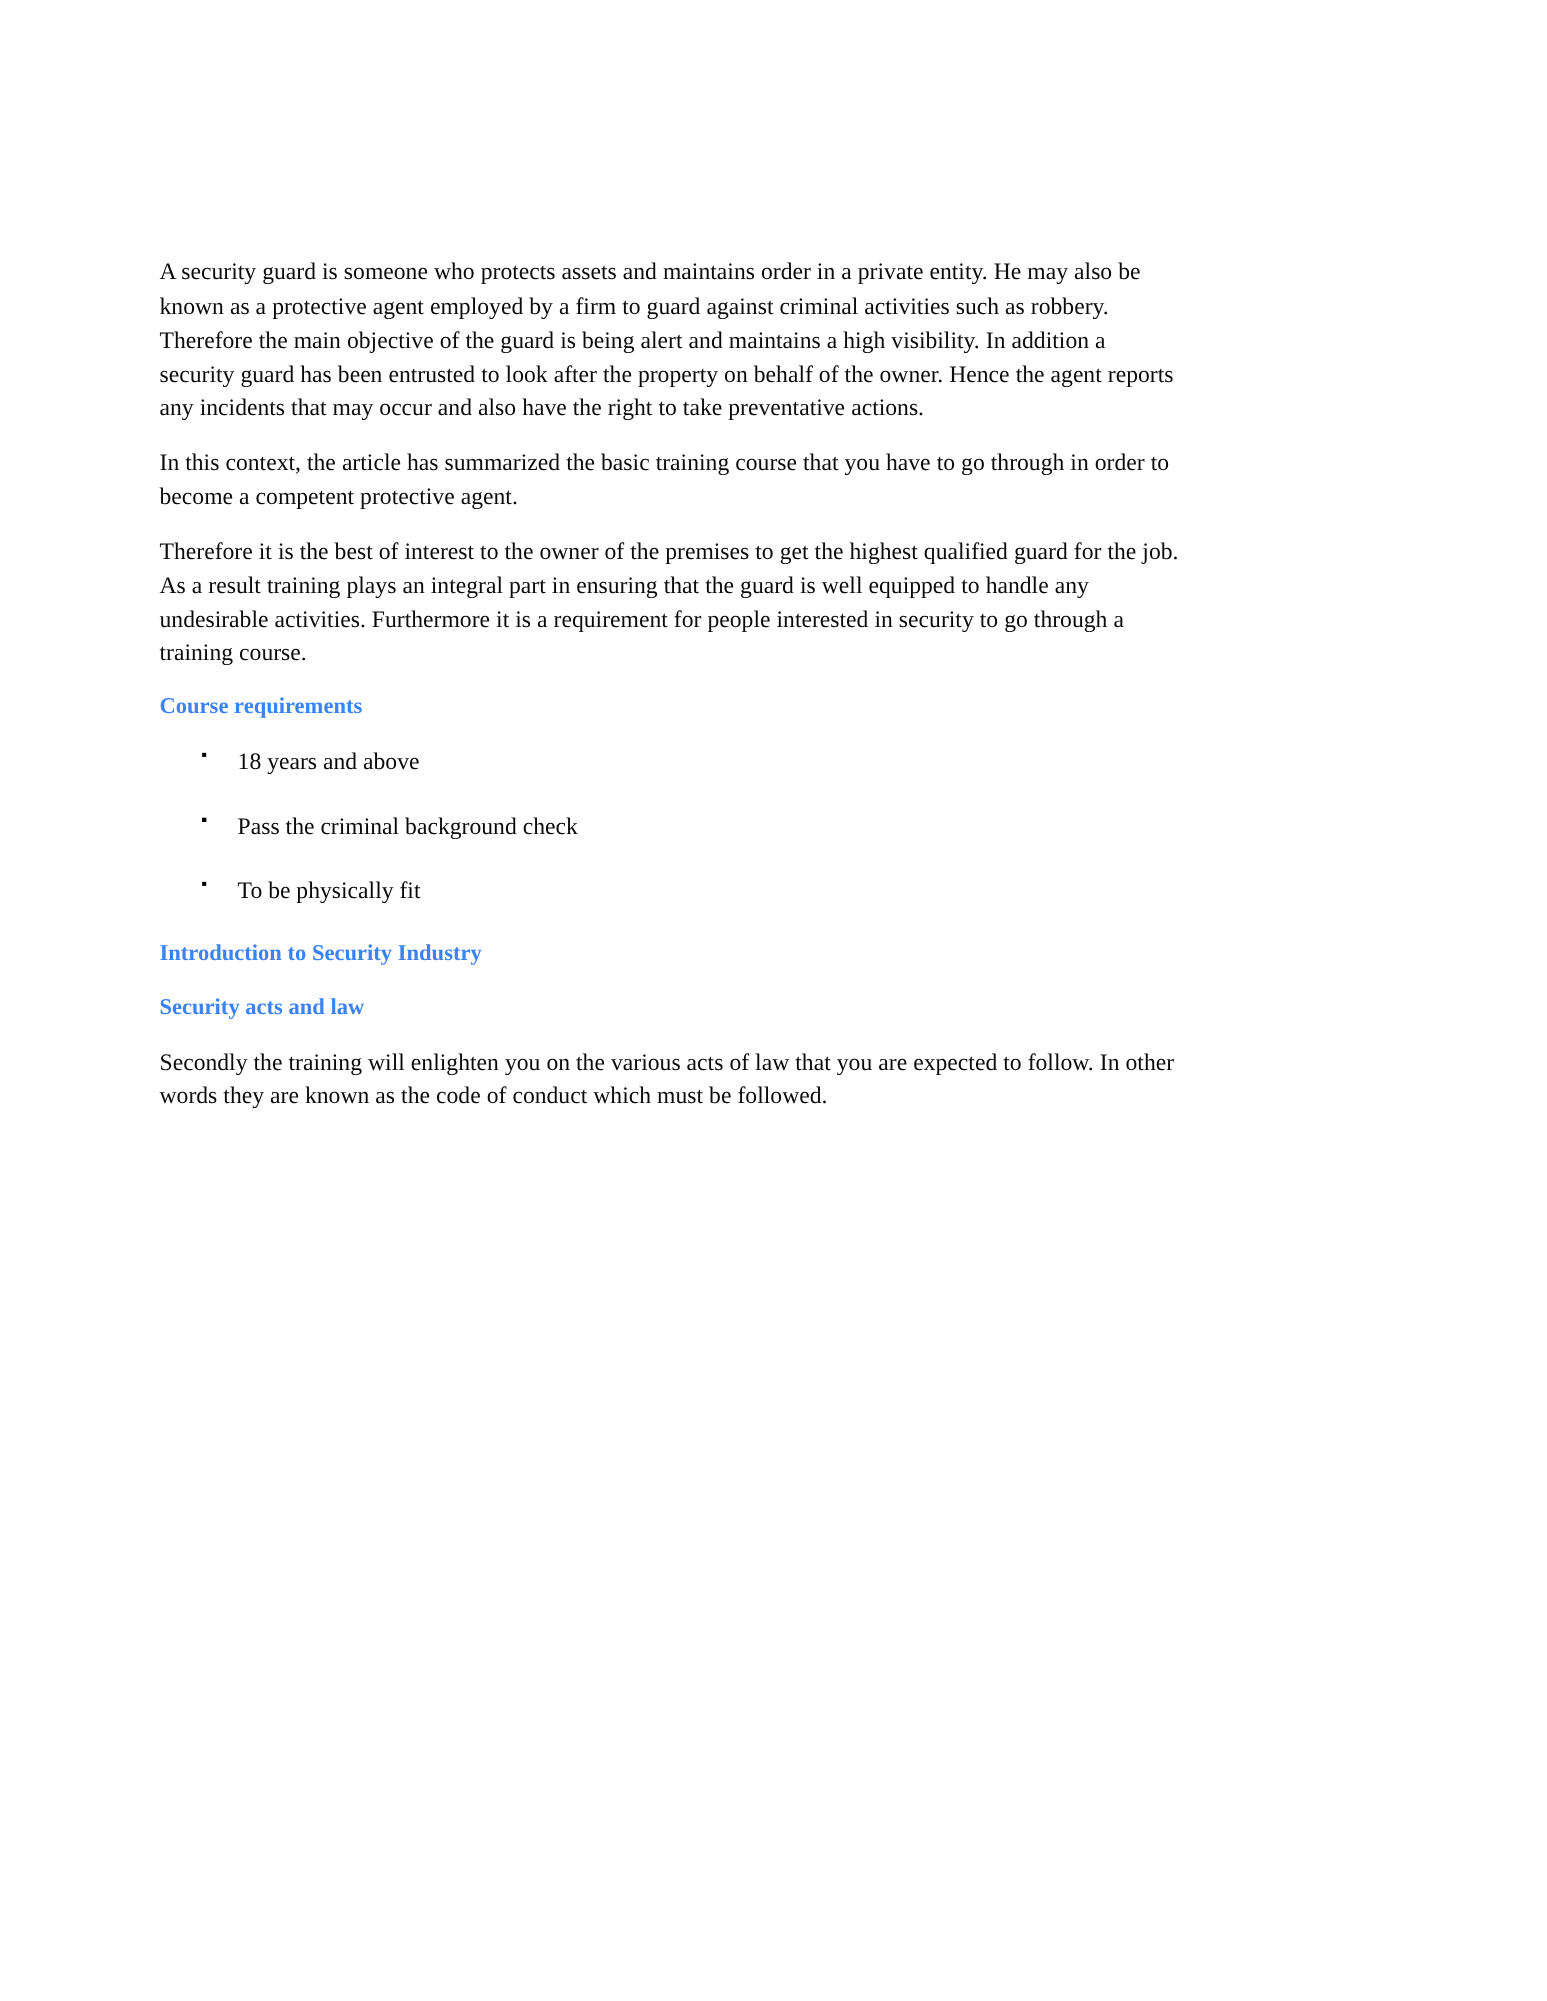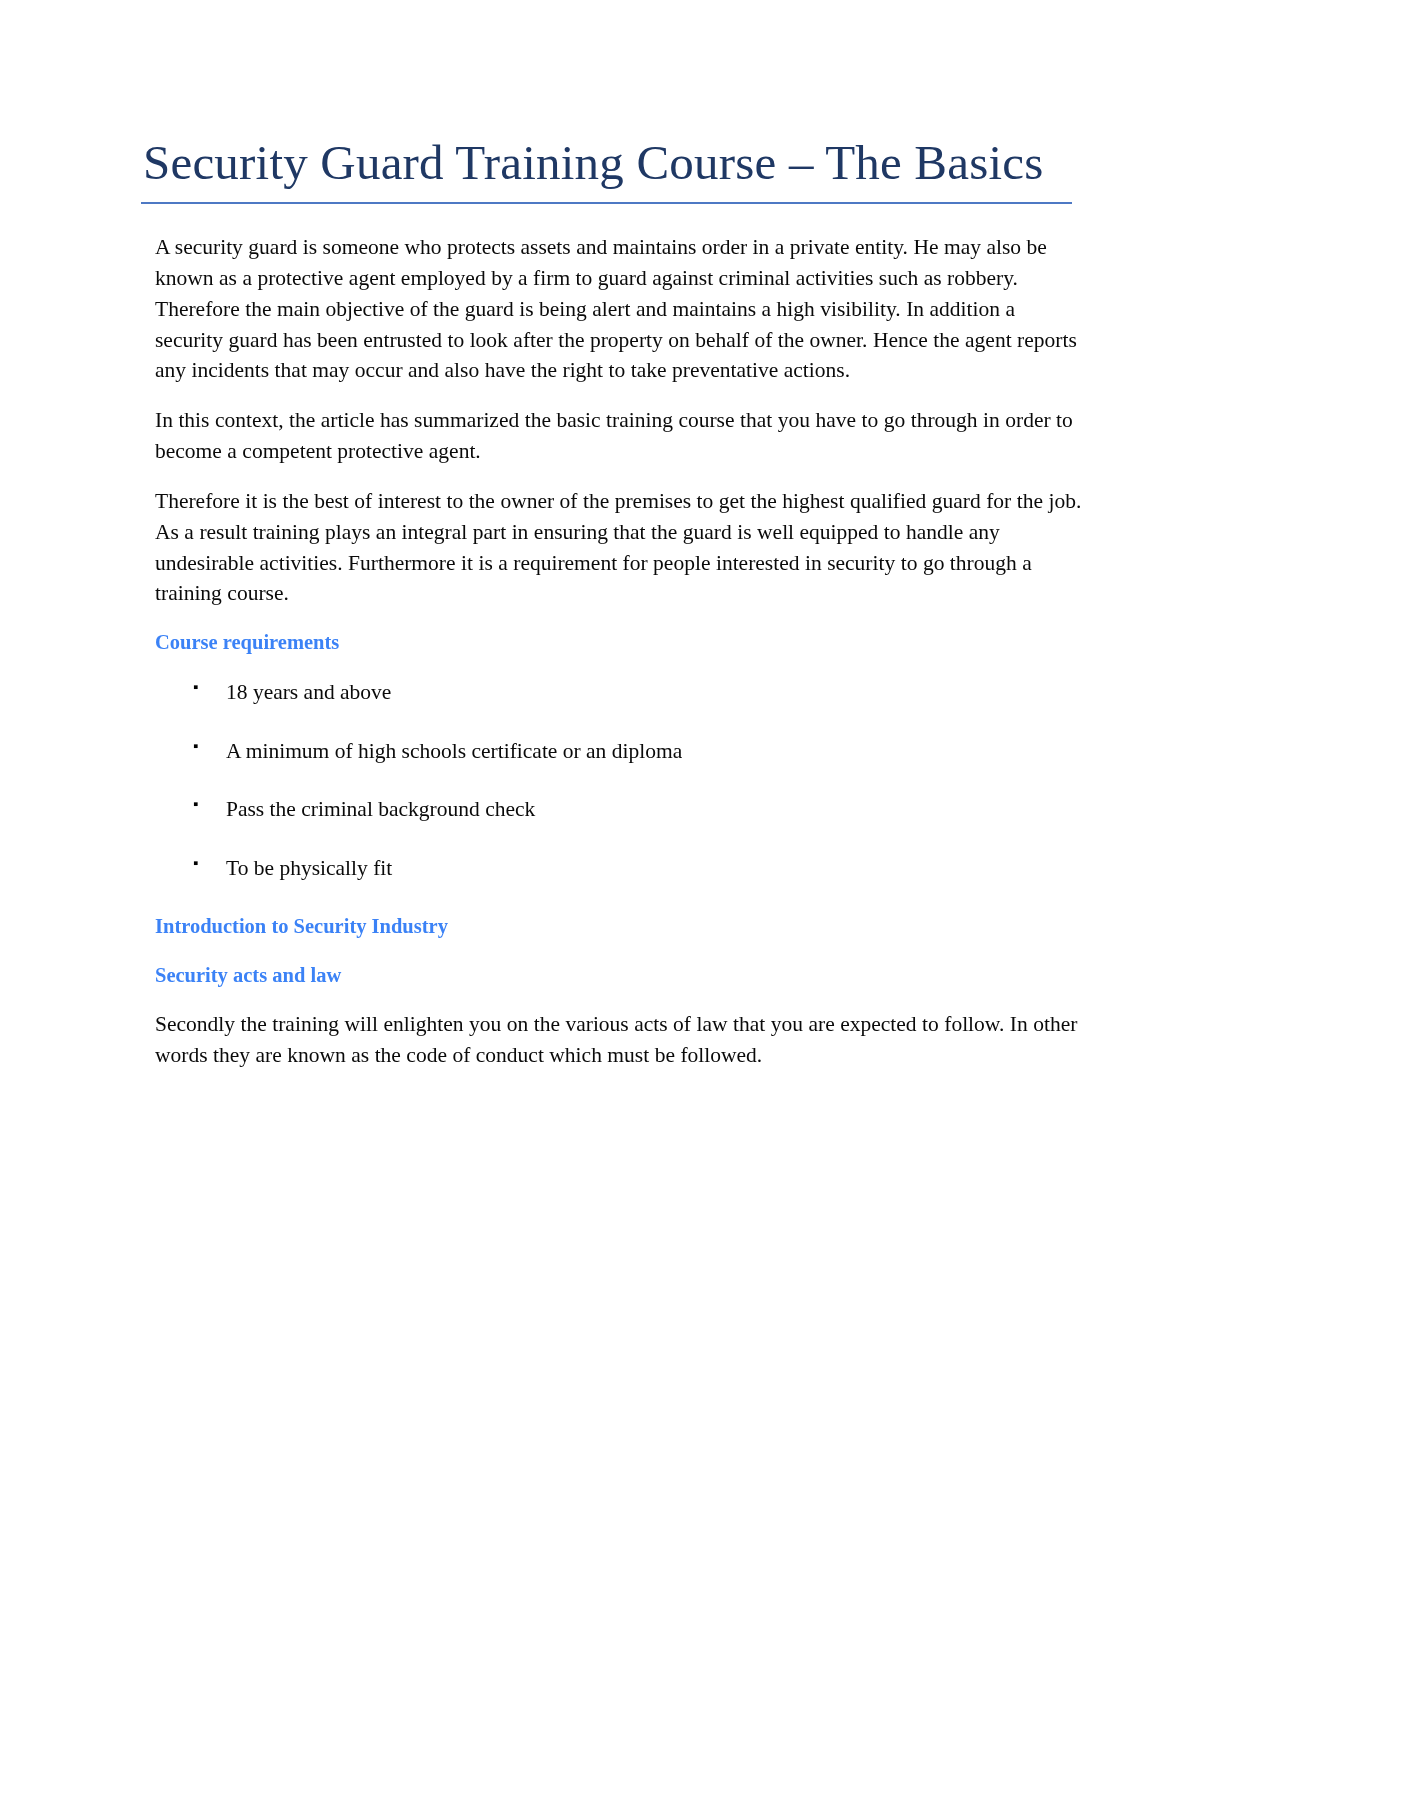--- a/index.html
+++ b/index.html
@@ -44,21 +44,21 @@
   }
   .title-rule {
     width: 100%;
     height: 2px;
     background: #4E79C4;
     margin-top: 4px;
   }
   
   .body-block {
     position: absolute;
-    left: 155px;
+    left: 145px;
     top: 232px;
     width: 931px;
   }
   p.para {
     margin: 0 0 19px 0;
     font-size: 21.5px;
     line-height: 1.435;
     color: #0a0a0a;
     text-align: left;
     word-spacing: 0.1px;
@@ -90,44 +90,39 @@
     font-size: 15px;
     line-height: 1.45;
     color: #000000;
   }
 </style>
 </head>
 <body>
 
 <div class="page">
 
-  <div class="title-block">
-    <h1 class="doc-title">Security Guard Training Course – The Basics</h1>
-    <div class="title-rule"></div>
-  </div>
 
   <div class="body-block">
 
     <p class="para">A security guard is someone who protects assets and maintains order in a private entity. He may also be known as a protective agent employed by a firm to guard against criminal activities such as robbery. Therefore the main objective of the guard is being alert and maintains a high visibility. In addition a security guard has been entrusted to look after the property on behalf of the owner. Hence the agent reports any incidents that may occur and also have the right to take preventative actions.</p>
 
     <p class="para">In this context, the article has summarized the basic training course that you have to go through in order to become a competent protective agent.</p>
 
     <p class="para">Therefore it is the best of interest to the owner of the premises to get the highest qualified guard for the job. As a result training plays an integral part in ensuring that the guard is well equipped to handle any undesirable activities. Furthermore it is a requirement for people interested in security to go through a training course.</p>
 
     <h2 class="section-heading">Course requirements</h2>
 
 
     <ul class="req-list">
       <li>
         <span class="bullet-marker">▪</span>
         <span>18 years and above</span>
       </li>
       <li>
         <span class="bullet-marker">▪</span>
-        <span>A minimum of high schools certificate or an diploma</span>
       </li>
       <li>
         <span class="bullet-marker">▪</span>
         <span>Pass the criminal background check</span>
       </li>
       <li>
         <span class="bullet-marker">▪</span>
         <span>To be physically fit</span>
       </li>
     </ul>

